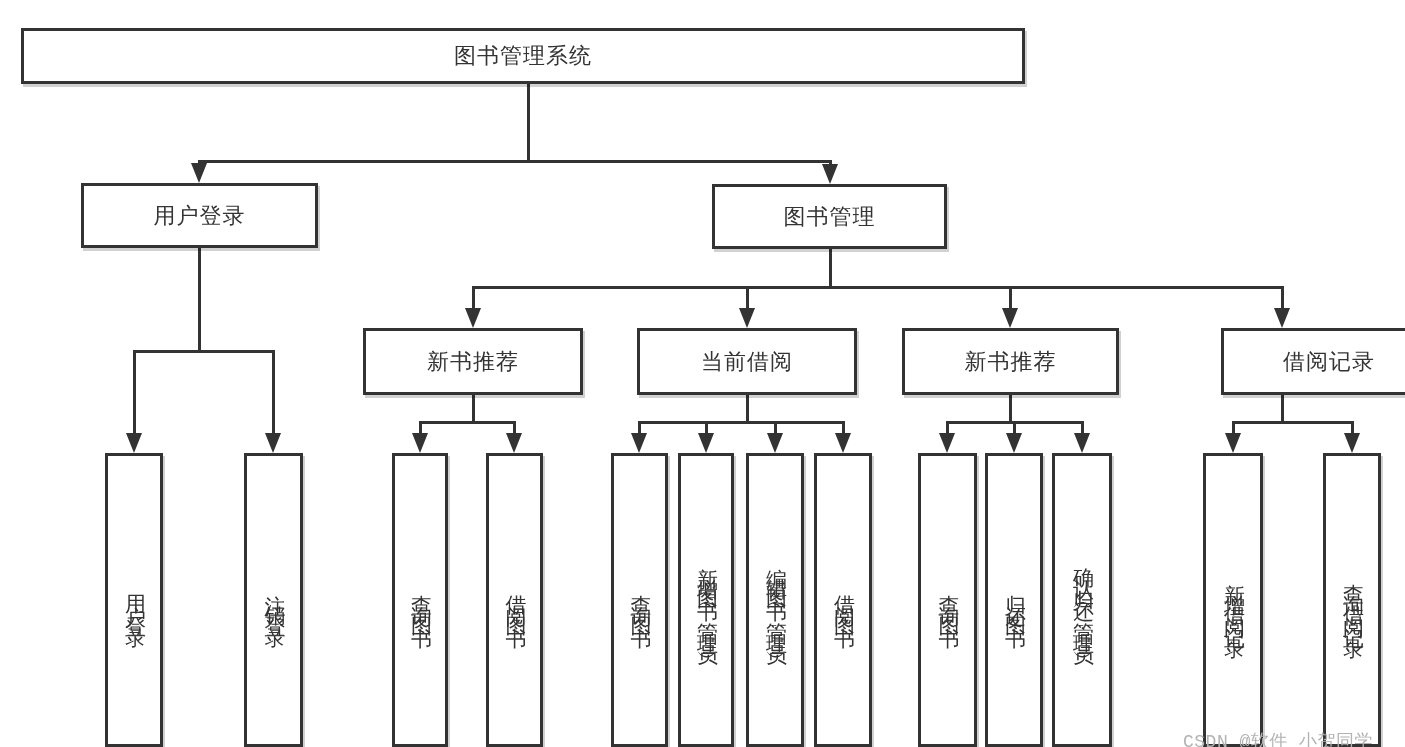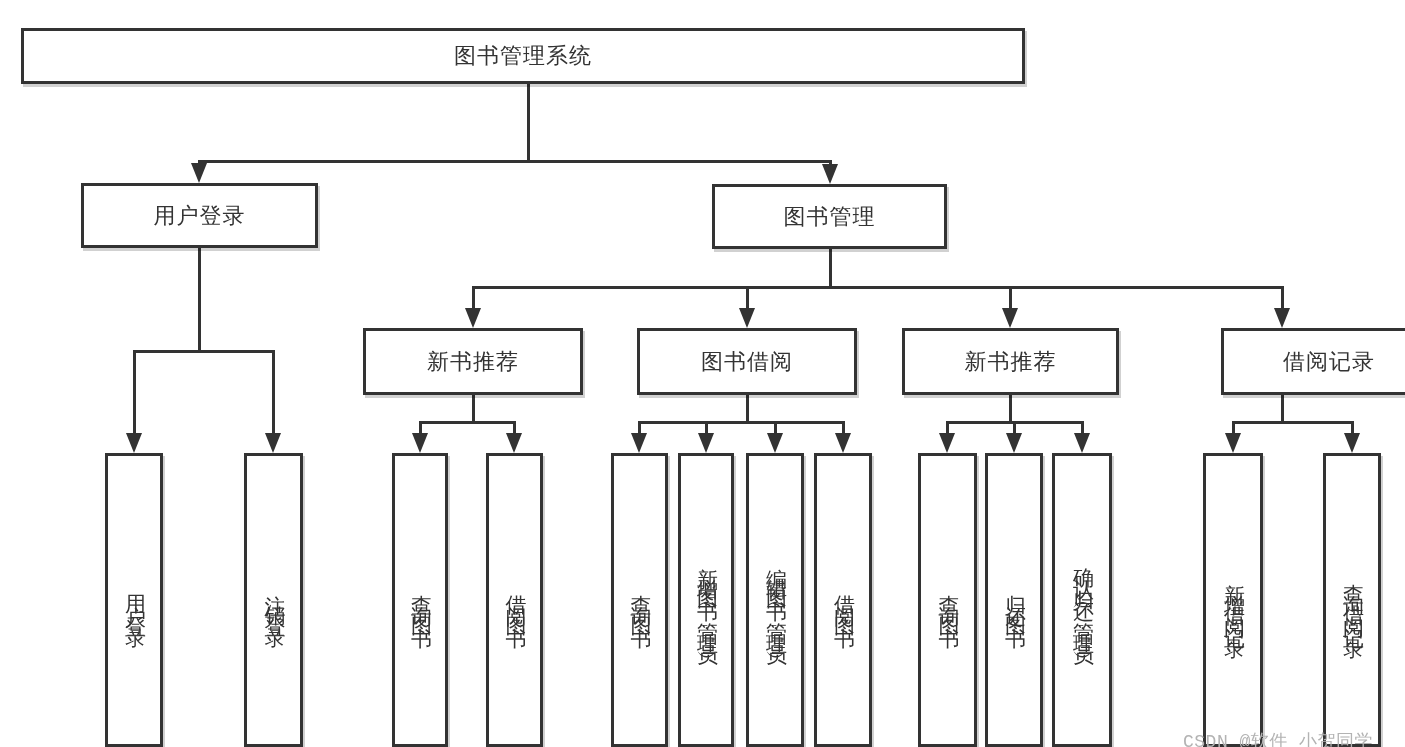--- a/index.html
+++ b/index.html
@@ -98,21 +98,21 @@
     <span class="lbl">用户登录</span>
   </div>
   <div class="node h" style="left:363px;top:313px;width:220px;height:67px">
     <span class="lbl">新书推荐</span>
   </div>
 
   <div class="node h" style="left:712px;top:169px;width:235px;height:65px">
     <span class="lbl">图书管理</span>
   </div>
   <div class="node h" style="left:637px;top:313px;width:220px;height:67px">
-    <span class="lbl">图书借阅</span>
+    <span class="lbl">当前借阅</span>
   </div>
   <div class="node h" style="left:902px;top:313px;width:217px;height:67px">
     <span class="lbl">新书推荐</span>
   </div>
   <div class="node h" style="left:1221px;top:313px;width:216px;height:67px">
     <span class="lbl">借阅记录</span>
   </div>
 
   <div class="node v" style="left:105px;top:438px;width:58px;height:294px">
     <span class="lbl">用户登录</span>

